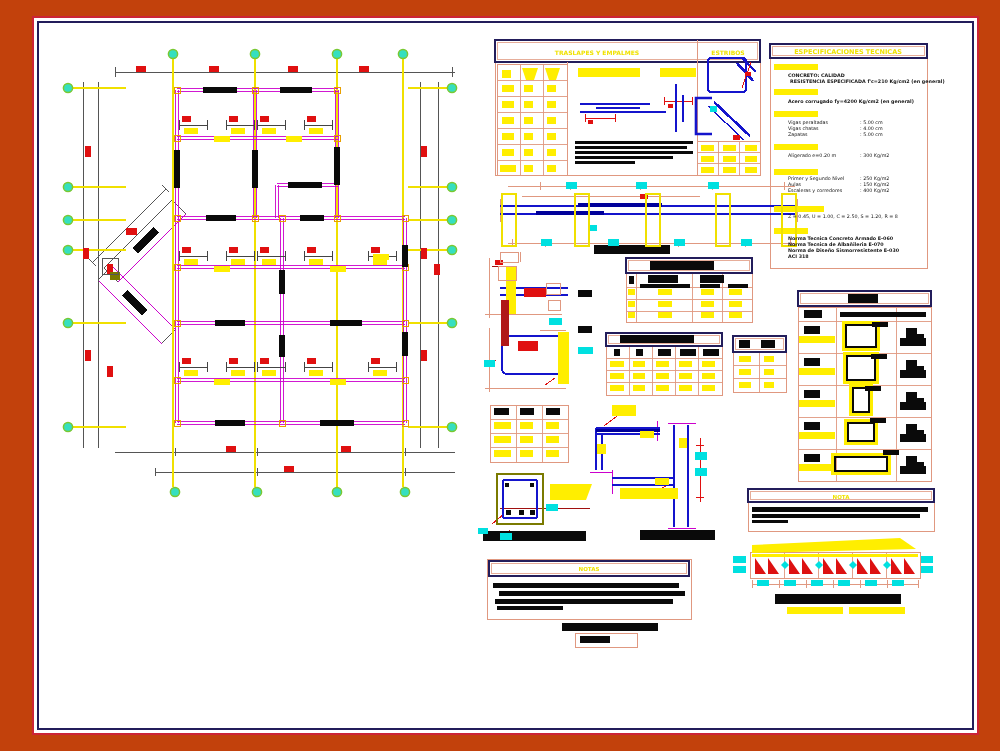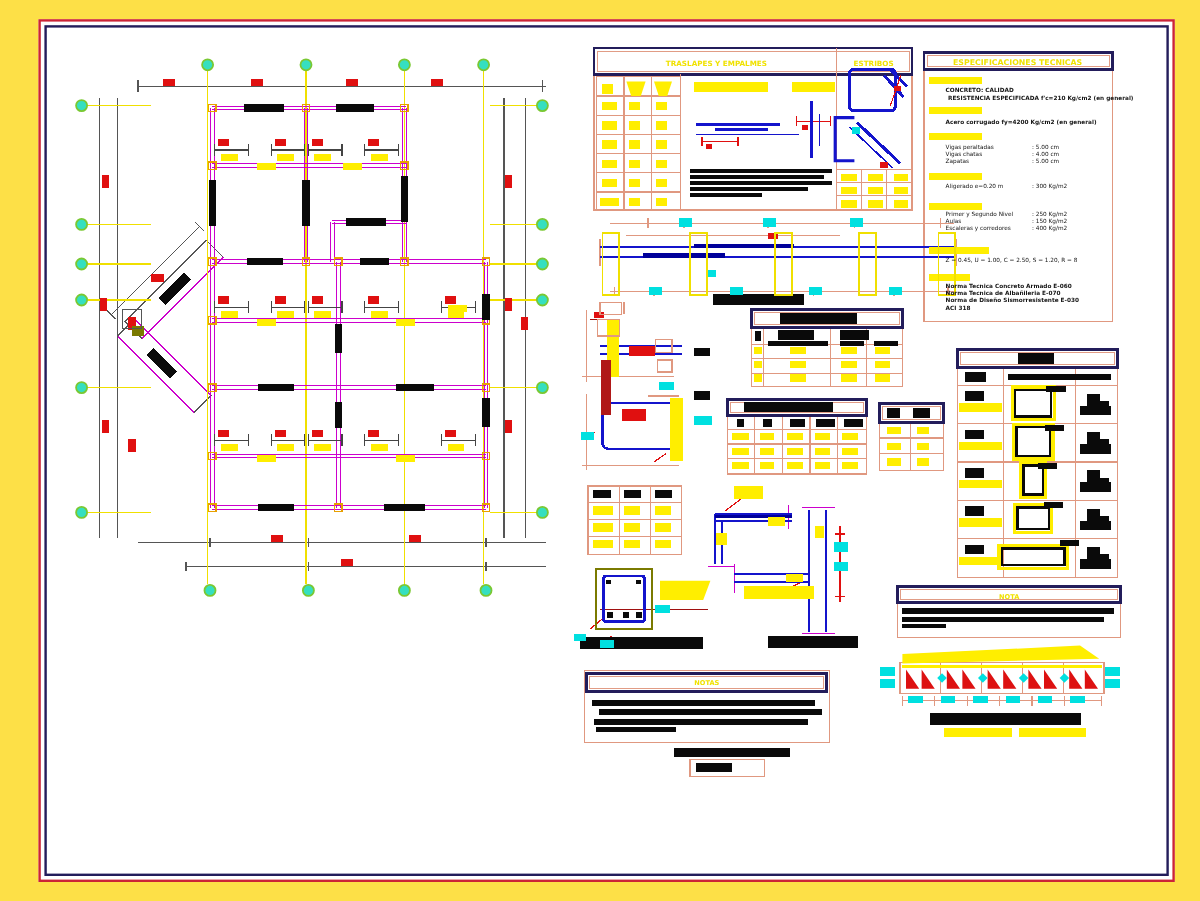--- a/index.html
+++ b/index.html
@@ -1,16 +1,16 @@
 <!DOCTYPE html>
 <html><head>
 <meta charset="utf-8">
 <style>
   html,body{margin:0;padding:0;background:#0e1033;width:1000px;height:751px;overflow:hidden}
-  .canvas{position:relative;width:1000px;height:751px;background:#fde047}
+  .canvas{position:relative;width:1000px;height:751px;background:#c2410c}
   .sheet{position:absolute;left:32px;top:16px;width:943px;height:715px;background:#ffffff;border:2px solid #cc2436}
   .inner-frame{position:absolute;left:3px;top:3px;right:3px;bottom:3px;border:2px solid #231d5b;pointer-events:none}
   svg{position:absolute;left:0;top:0}
   svg rect,svg line{shape-rendering:crispEdges}
   .t{font-family:"DejaVu Sans",sans-serif}
 </style>
 </head>
 <body>
 
 <div class="canvas">

